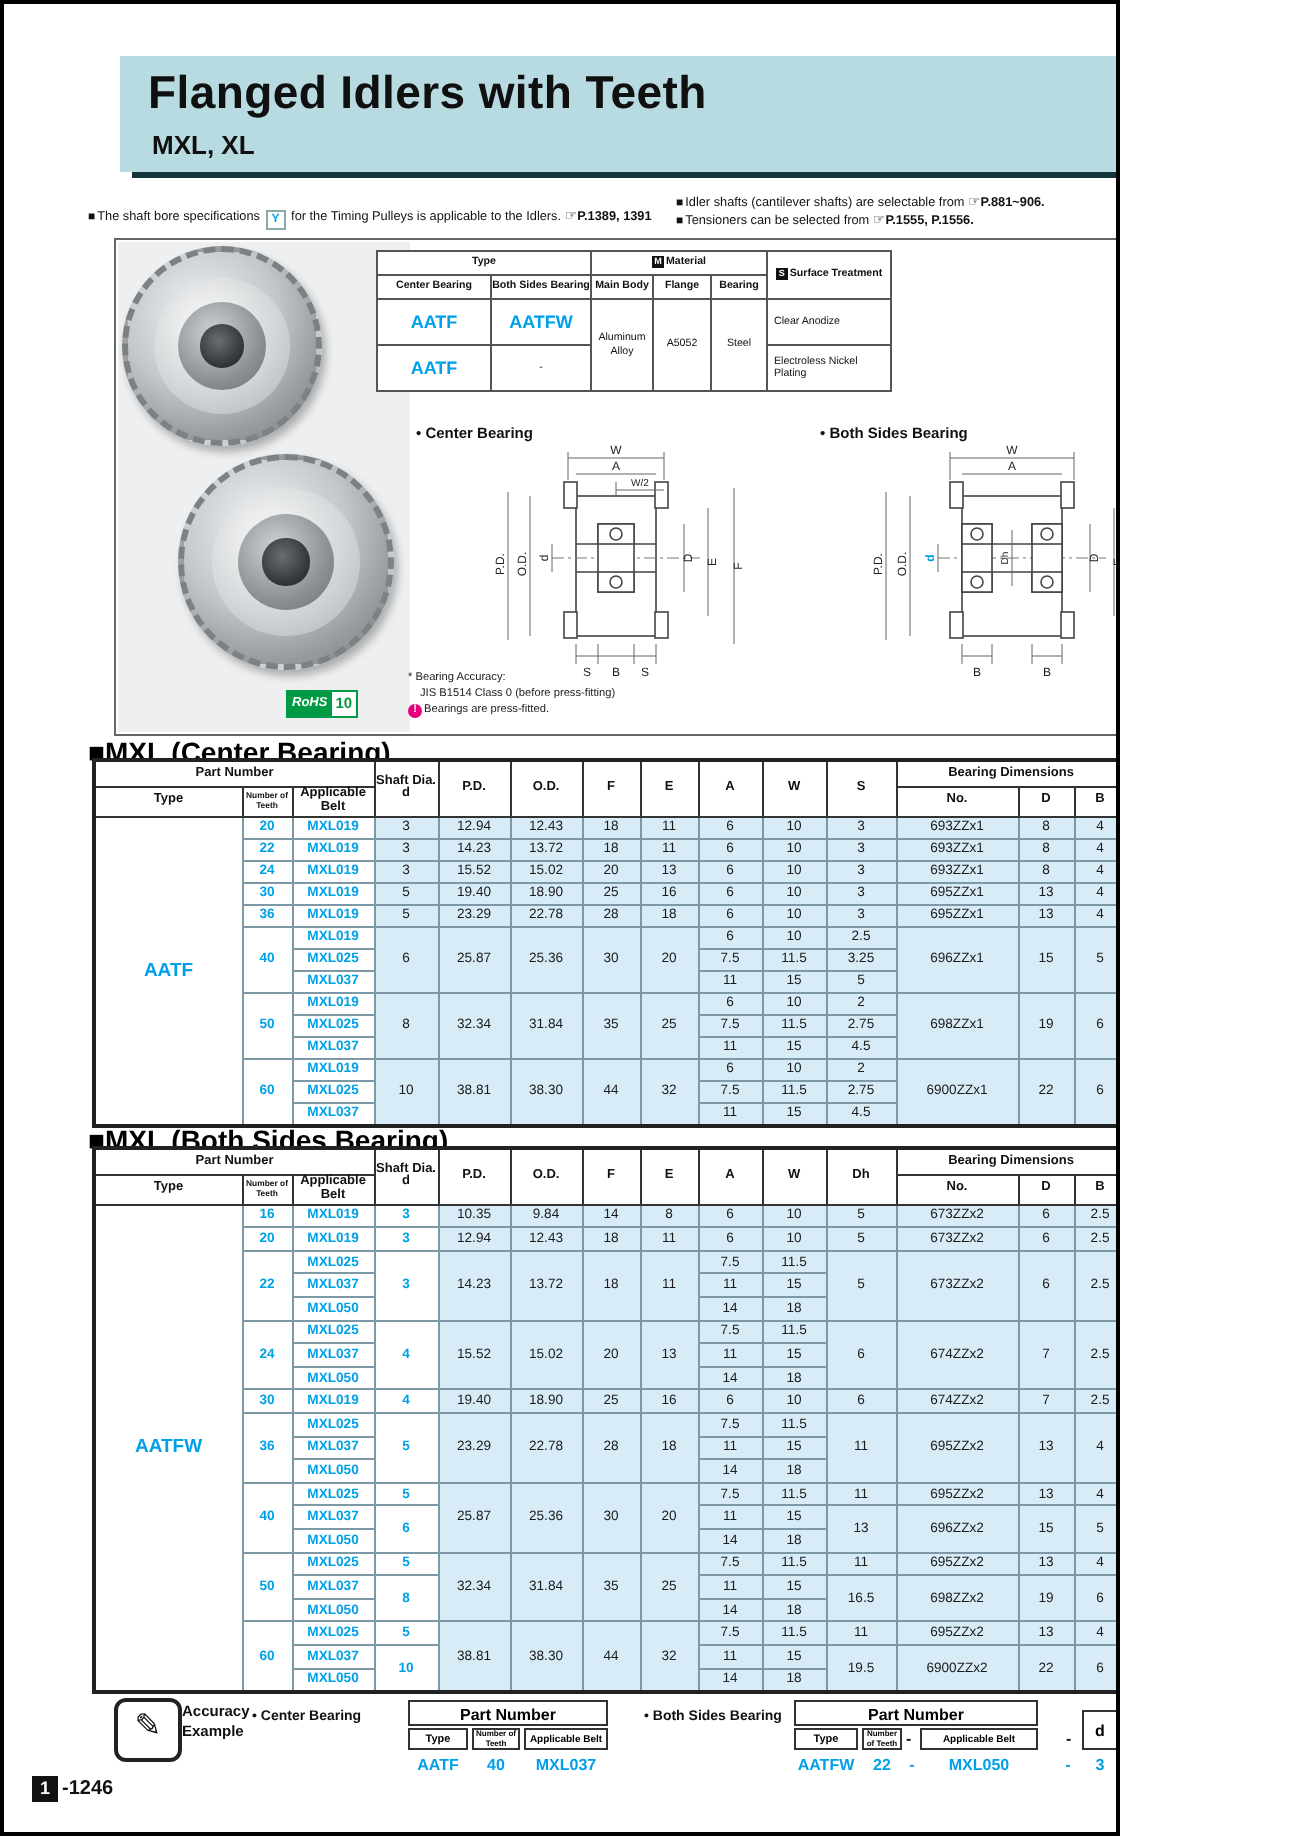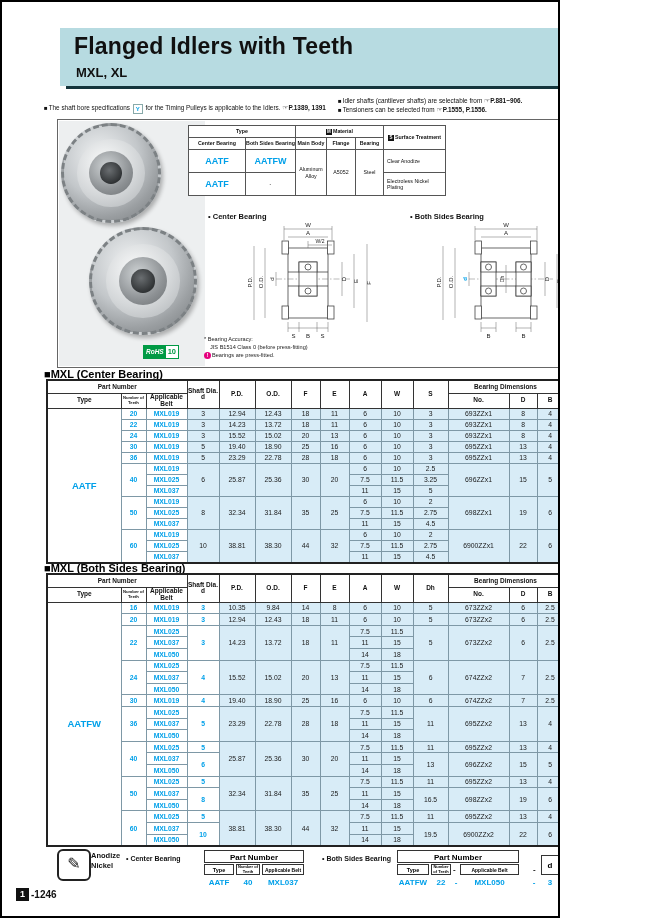--- a/index.html
+++ b/index.html
@@ -48,21 +48,21 @@
   .bang{display:inline-block;width:7px;height:7px;border-radius:50%;background:#e6007e;color:#fff;
         font-size:5.5px;line-height:7px;text-align:center;font-weight:bold;margin-right:1px;}
   svg .ln{stroke:#444;stroke-width:.8;fill:none;}
   svg .fw{fill:#fff;stroke:#444;stroke-width:.8;}
   svg .dim{stroke:#666;stroke-width:.5;fill:none;}
   svg .cl{stroke:#777;stroke-width:.5;stroke-dasharray:6 2 1.5 2;fill:none;}
   svg text{font-family:"Liberation Sans",sans-serif;font-size:6px;fill:#222;}
   svg text.cy{fill:#00a0e9;font-weight:bold;}
 
   
-  .section-title{font-size:11px;font-weight:bold;color:#000;}
+  .section-title{font-size:14px;font-weight:bold;color:#000;}
   table.data{border-collapse:collapse;table-layout:fixed;width:558px;border:2px solid #222;}
   .data th{background:#fff;border:1px solid #333;font-size:6.5px;font-weight:bold;padding:0;line-height:1.05;height:12px;color:#111;}
   .data th.tiny{font-size:4.2px;}
   .data td{border:1px solid #7e98a6;background:#d8ecf7;text-align:center;padding:0;font-size:6.8px;color:#1a1a1a;overflow:hidden;}
   .t1 td{height:10px;}
   .t2 td{height:10.6px;}
   .data td.lk{background:#fff;color:#00a0e9;font-weight:bold;}
   .data td.type{background:#fff;color:#00a0e9;font-weight:bold;font-size:9.5px;}
   .data td.pr{background:#d8ecf7;}
 
@@ -768,22 +768,22 @@
           <td class="lk">MXL050</td>
           <td>14</td>
           <td>18</td>
           <td class="pr"></td>
         </tr>
       </tbody>
   </table>
 
   <div class="abs ord-icon"><span>✎</span></div>
   <div class="abs ord-label">
-    <div>Anodize</div>
-    <div>Nickel</div>
+    <div>Accuracy</div>
+    <div>Example</div>
   </div>
   <div class="abs ord-bullet" style="left:124px;top:853px;">• Center Bearing</div>
 
   <div class="abs pnbox pn-title" style="left:202px;top:848px;width:100px;height:13px;">Part Number</div>
   <div class="abs pnbox pn-sub" style="left:202px;top:862px;width:30px;height:11px;">Type</div>
   <div class="abs pnbox pn-sub2" style="left:234px;top:862px;width:24px;height:11px;display:flex;align-items:center;justify-content:center;">Number of Teeth</div>
   <div class="abs pnbox pn-sub" style="left:260px;top:862px;width:42px;height:11px;font-size:5px;">Applicable Belt</div>
   <div class="abs ex" style="left:202px;top:876px;width:30px;">AATF</div>
   <div class="abs ex" style="left:234px;top:876px;width:24px;">40</div>
   <div class="abs ex" style="left:260px;top:876px;width:42px;">MXL037</div>

